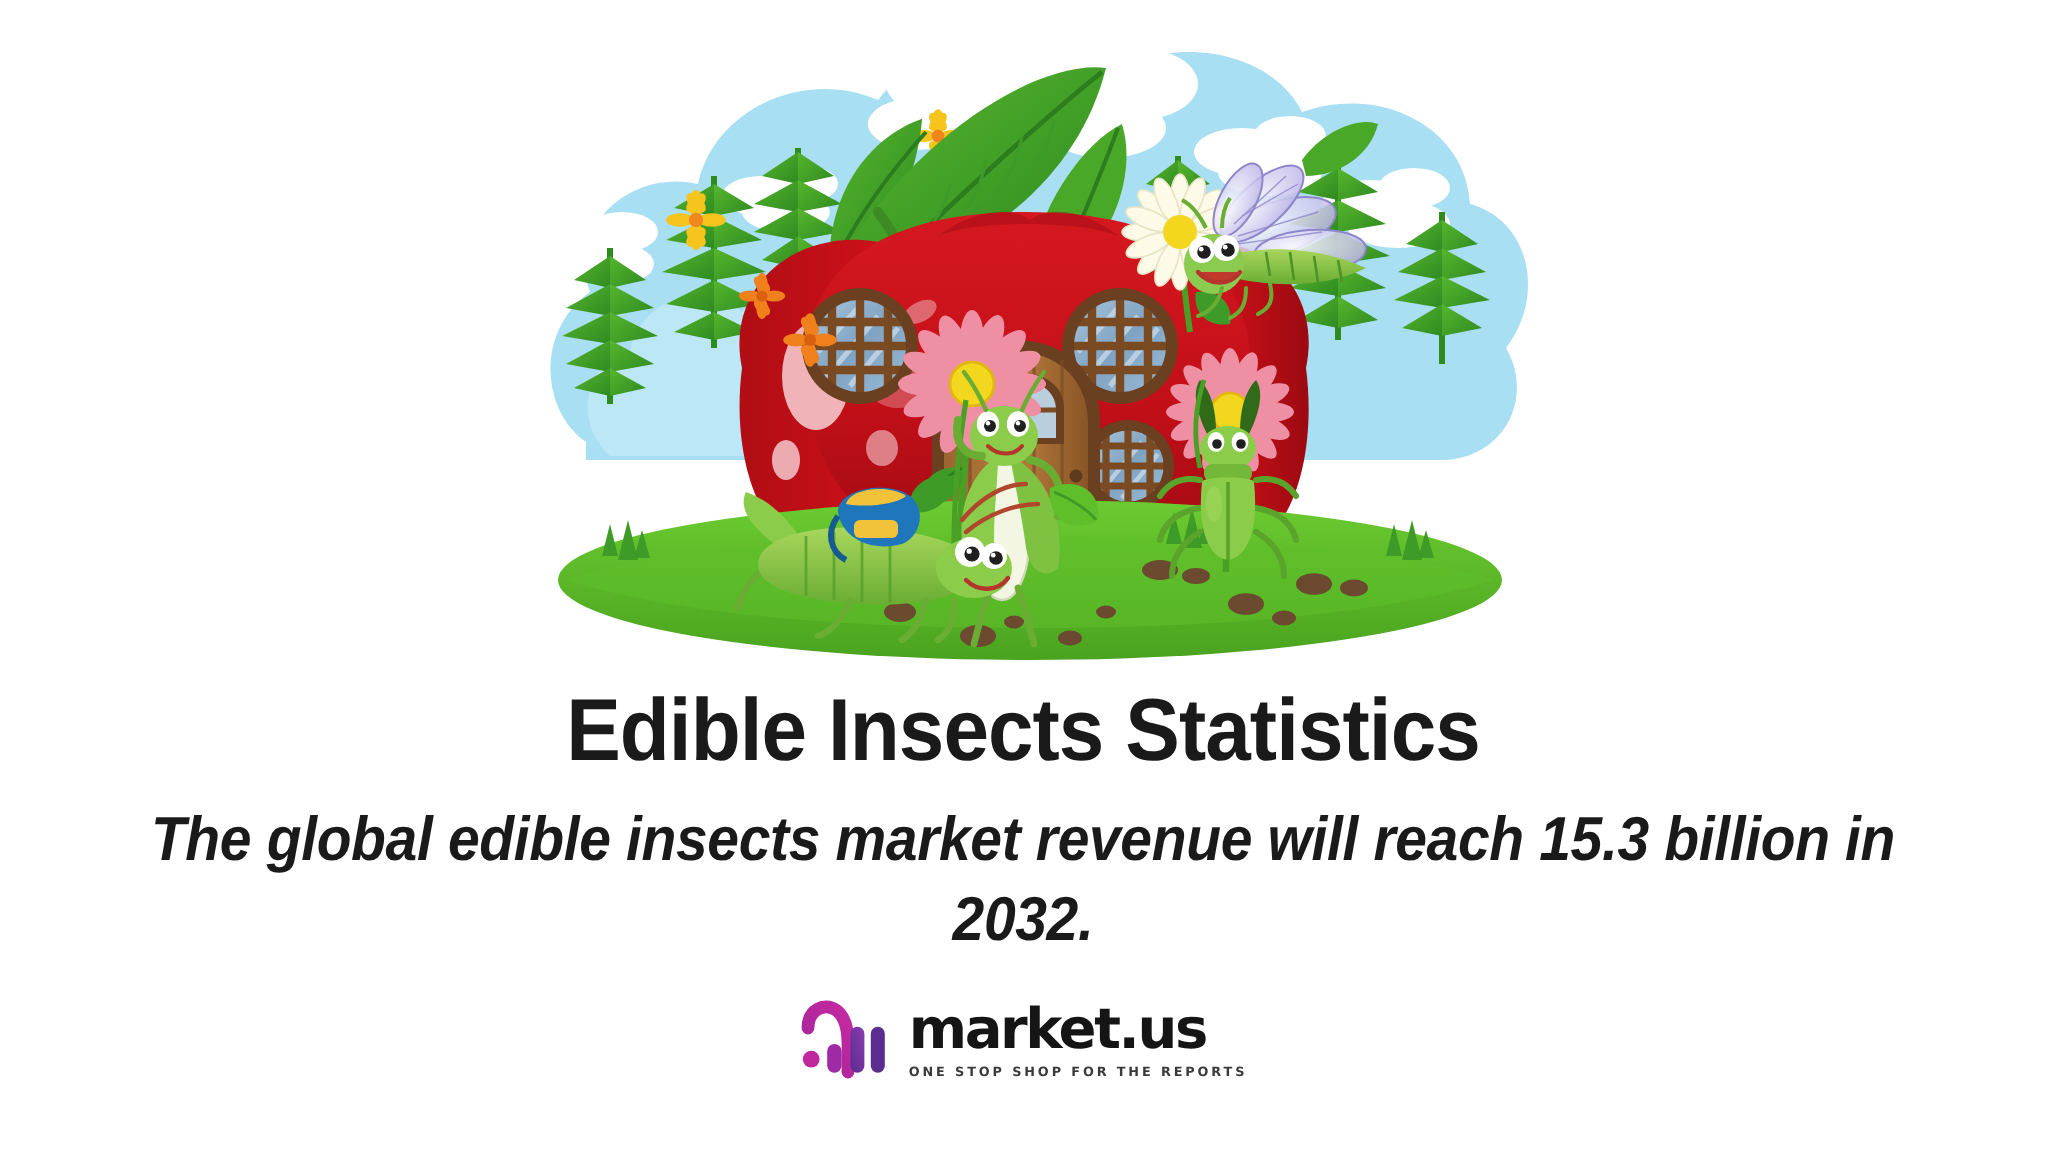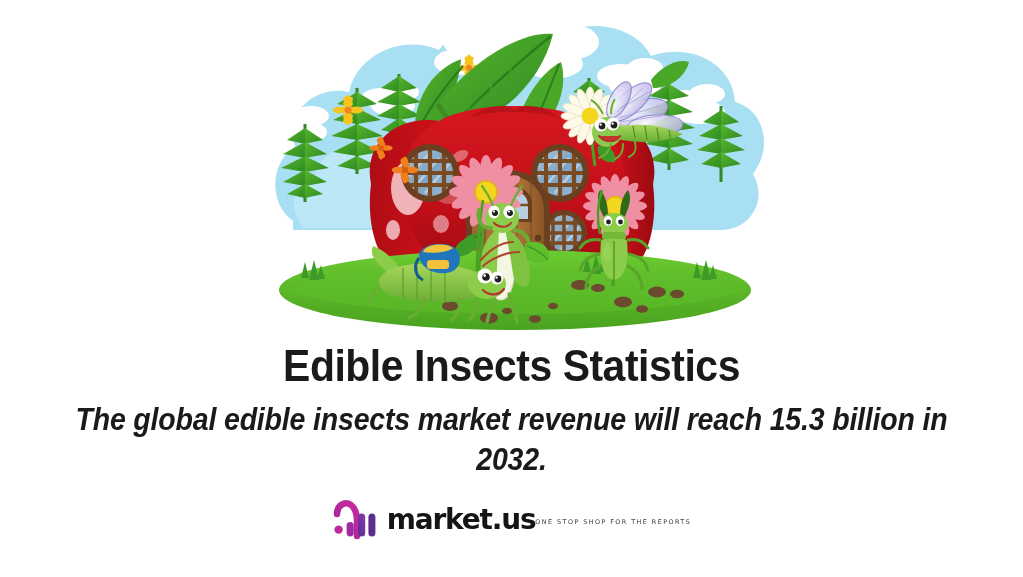--- a/index.html
+++ b/index.html
@@ -69,32 +69,32 @@
     position: absolute;
     left: 0;
     top: 500px;
     width: 1023px;
     display: flex;
     align-items: center;
     justify-content: center;
     gap: 9px;
   }
   .logo-mark { width: 46px; height: 40px; display: block; flex: 0 0 auto; }
-  .logo-text { display: flex; align-items: center; }
+  .logo-text { display: flex; flex-direction: column; align-items: flex-start; }
   .logo-word {
     font-family: "DejaVu Sans", sans-serif;
     font-weight: bold;
     font-size: 28px;
     color: #151515;
     letter-spacing: -1.2px;
     line-height: 1;
   }
   .logo-tag {
     font-family: "DejaVu Sans", sans-serif;
-    font-weight: normal;
+    font-weight: bold;
     font-size: 6.4px;
     color: #3a3a3a;
     letter-spacing: 1.45px;
     line-height: 1;
     margin-top: 4px;
     white-space: nowrap;
   }
 </style>
 </head>
 <body>

